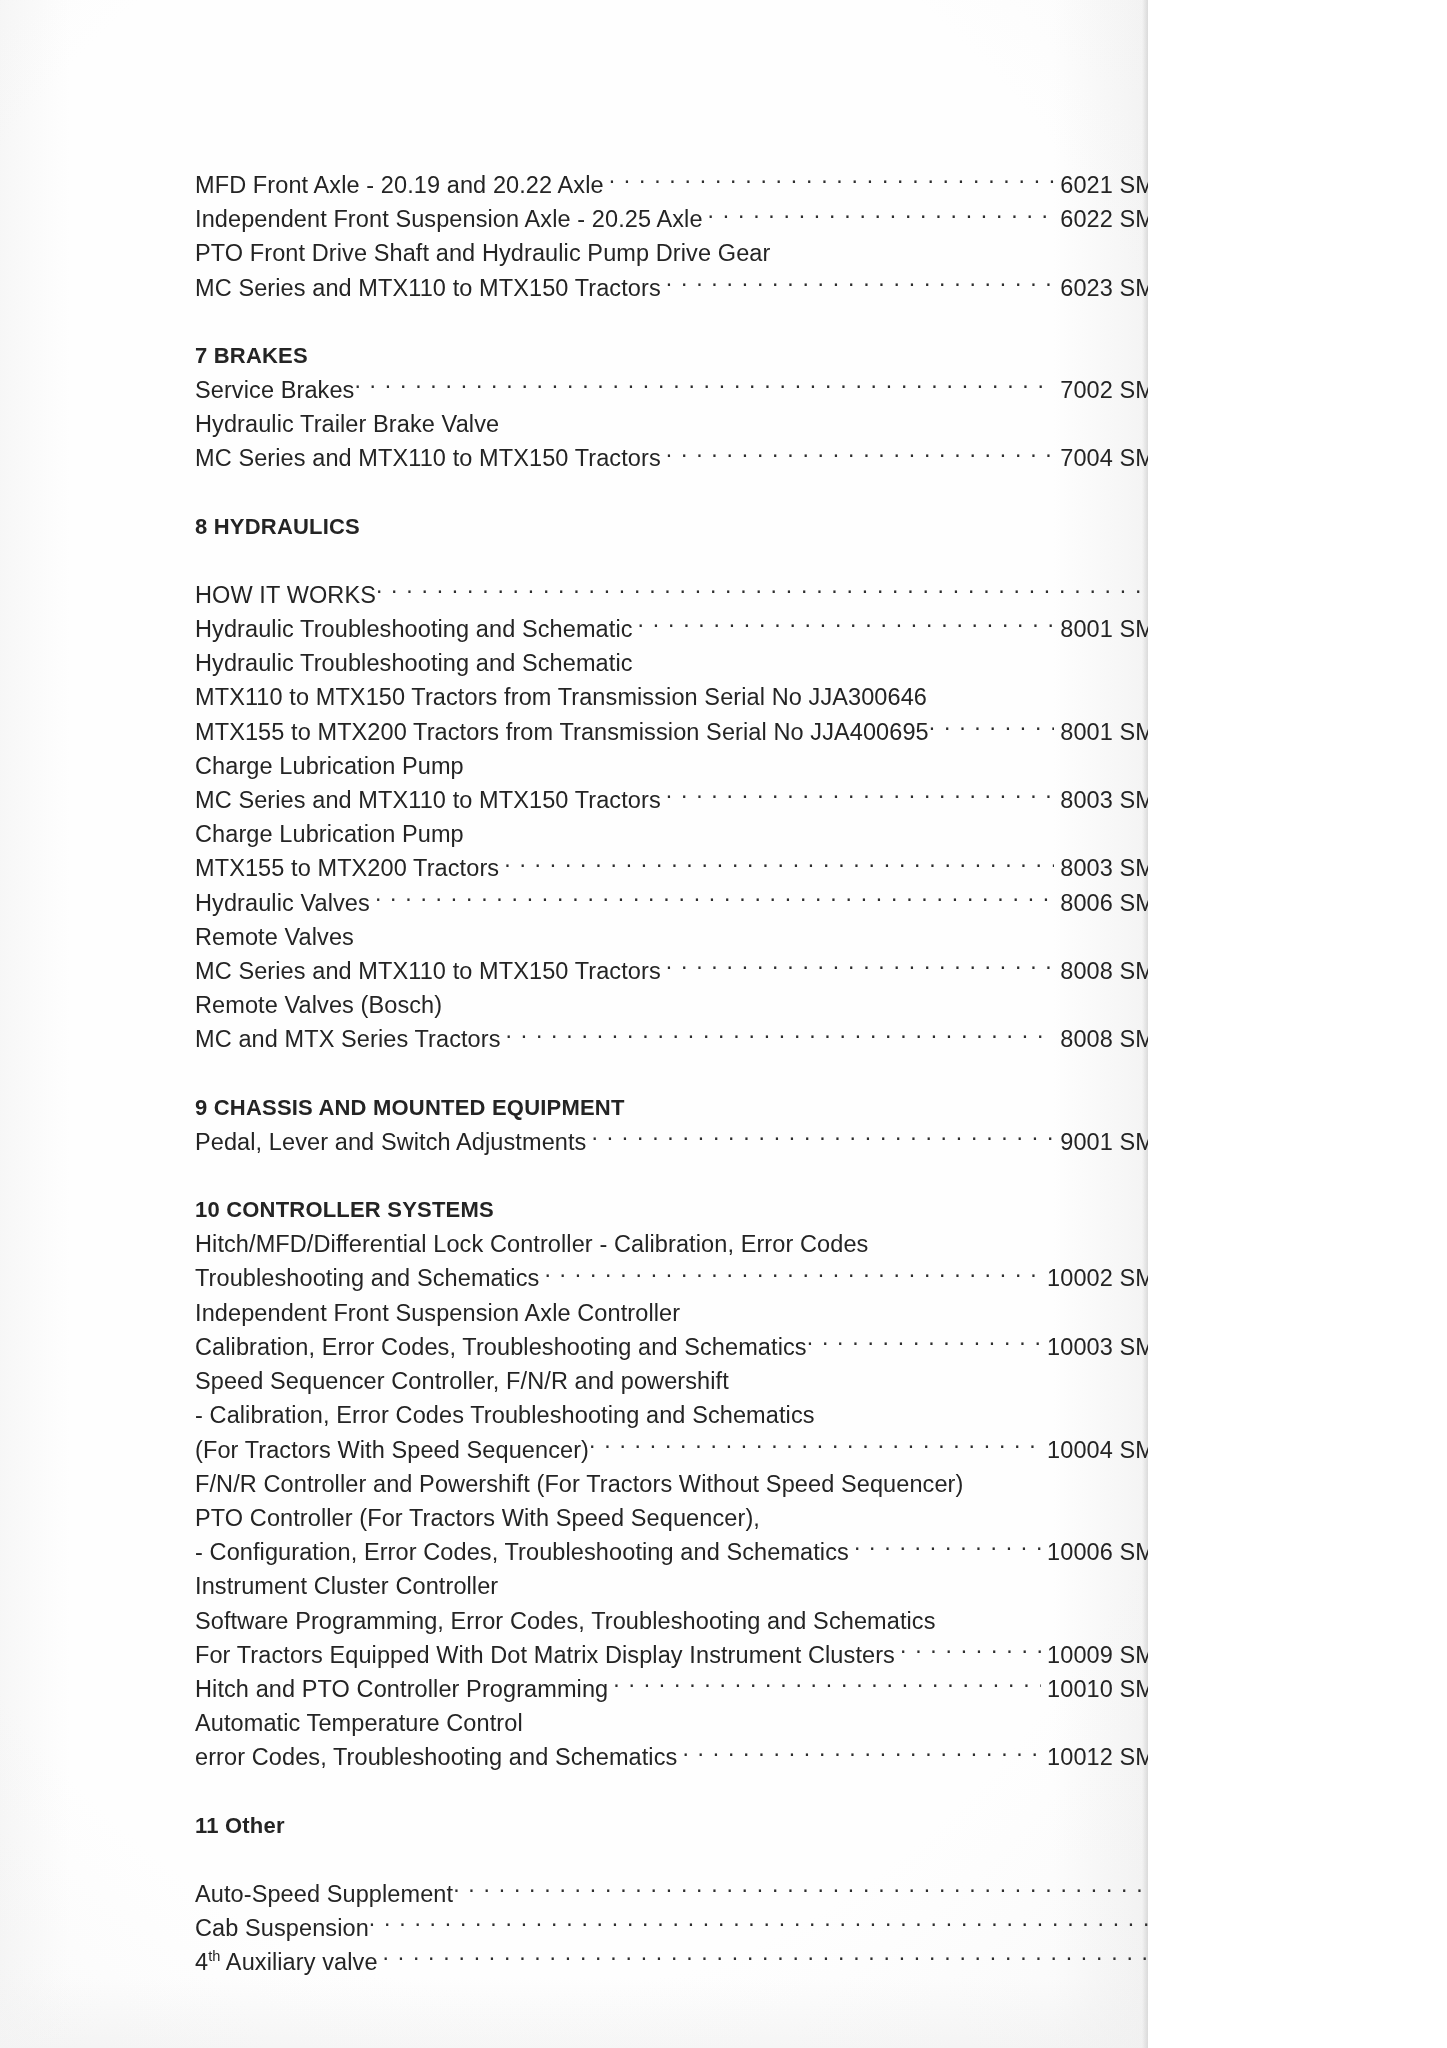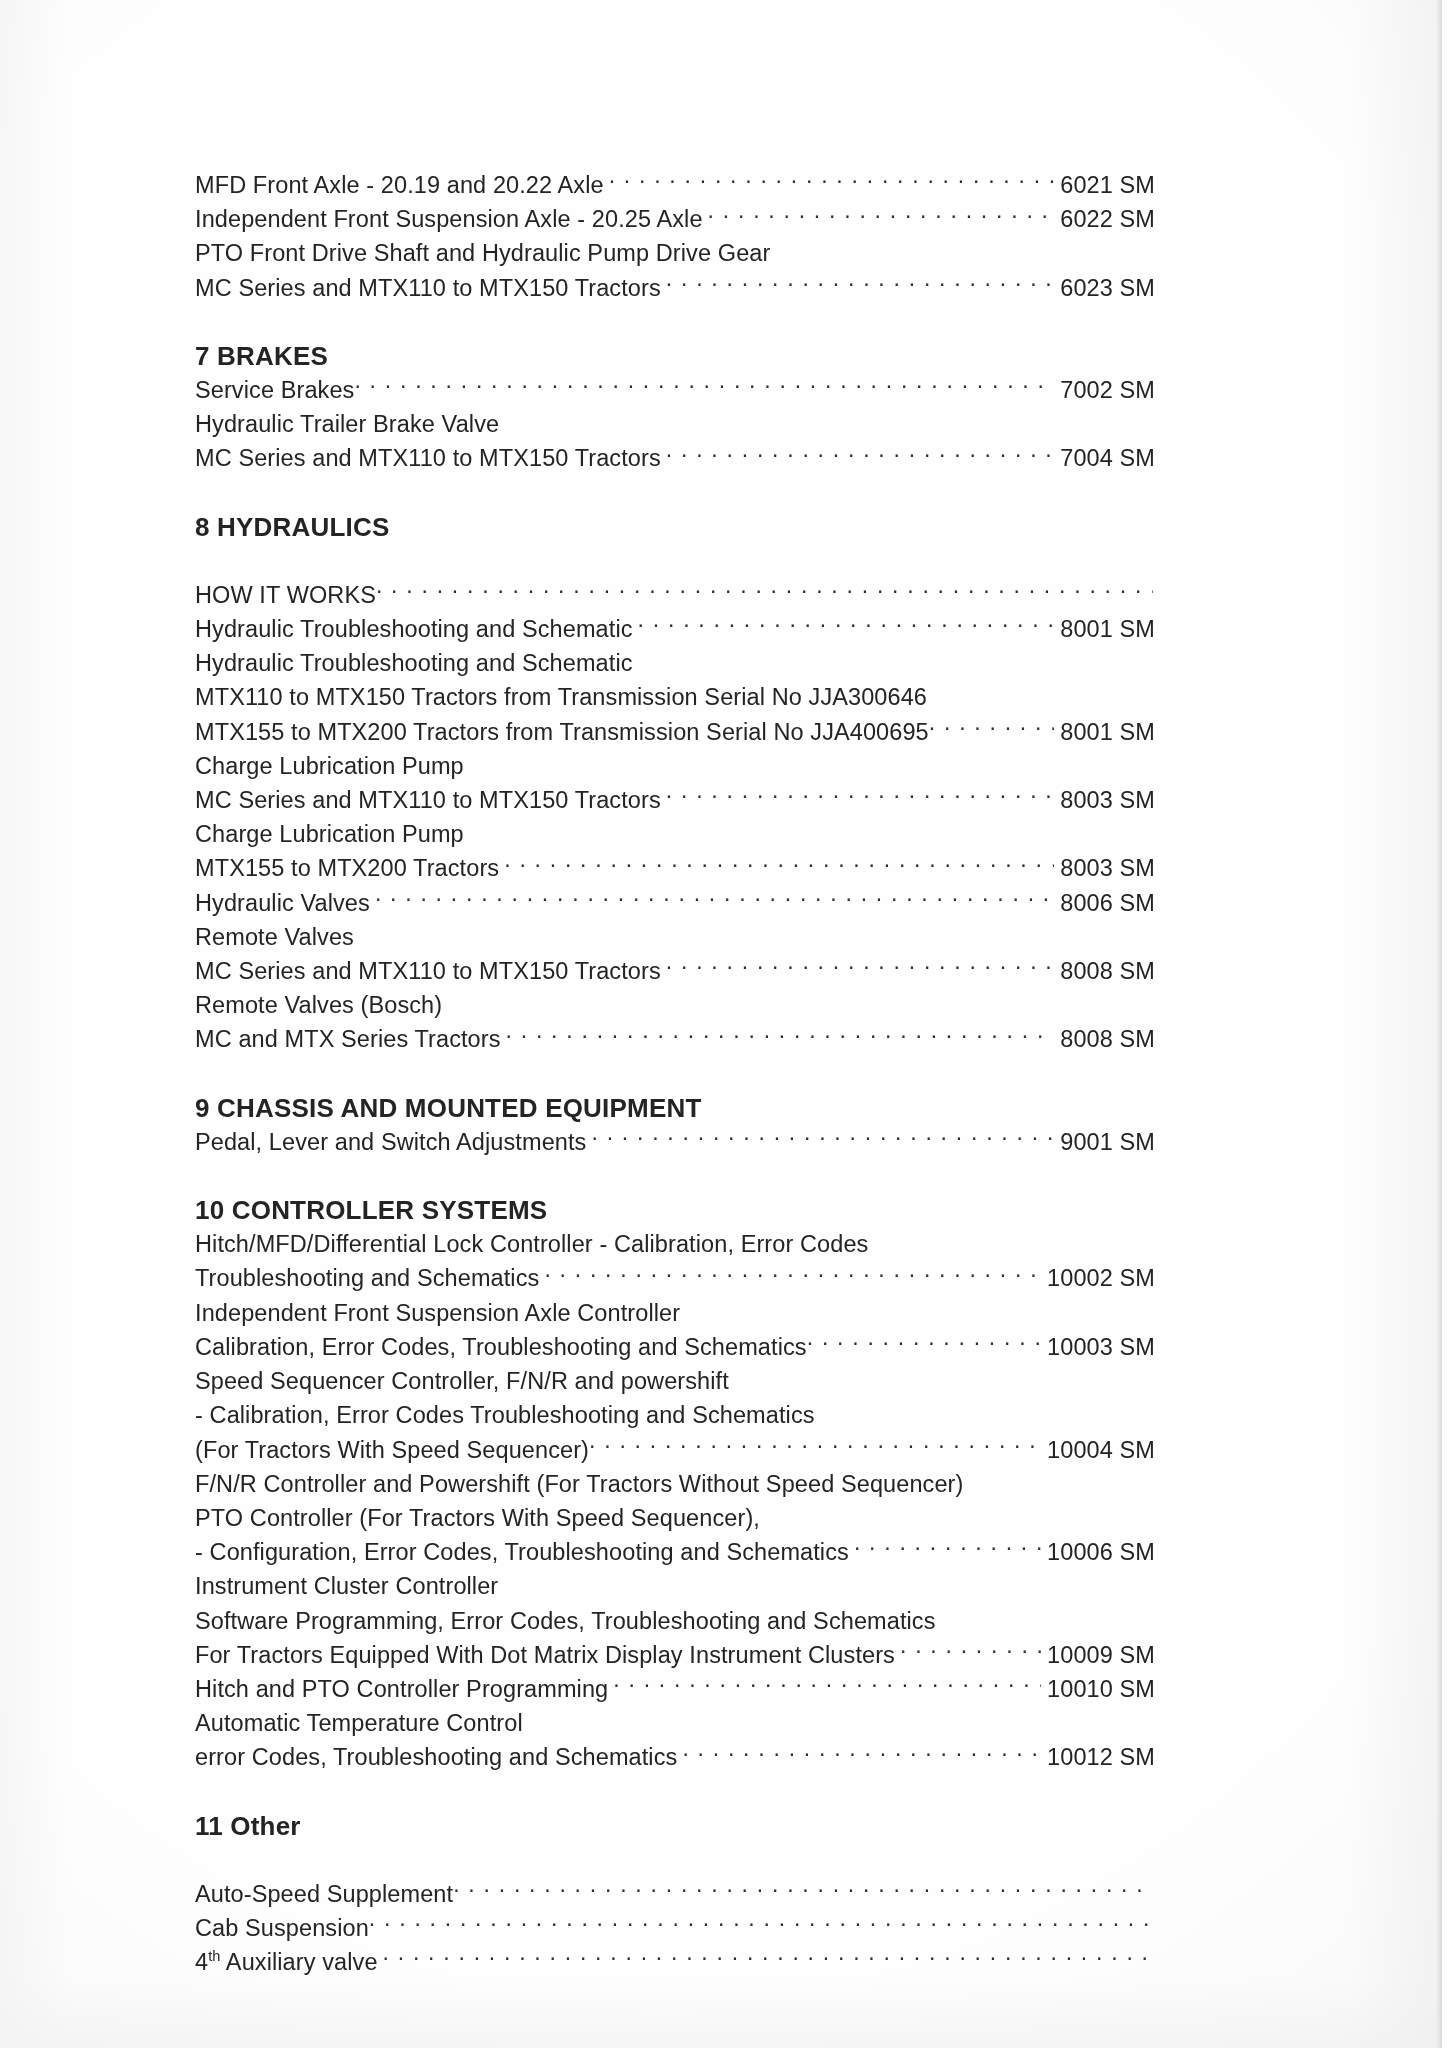--- a/index.html
+++ b/index.html
@@ -2,21 +2,21 @@
 <html><head>
 <meta charset="utf-8">
 <style>
   html, body {
     margin: 0;
     padding: 0;
     background: #ffffff;
   }
   #page {
     position: relative;
-    width: 1442px;
+    width: 1148px;
     height: 2048px;
     background: #a16207;
     overflow: hidden;
     font-family: "Liberation Sans", sans-serif;
     color: #242424;
   }
   
   #paper-tone {
     position: absolute;
     inset: 0;
@@ -74,21 +74,21 @@
   .toc-line.tight .leader {
     margin-left: 0;
   }
   .toc-line .page {
     flex: 0 0 auto;
     text-align: center;
     padding-left: 4px;
   }
 
   .section-head {
-    font-size: 26px;
+    font-size: 22px;
     line-height: 34.2px;
     font-weight: bold;
     white-space: nowrap;
     letter-spacing: 0.2px;
   }
   .gap-md { height: 34px; }
 
   sup.ord {
     font-size: 0.62em;
     vertical-align: super;

